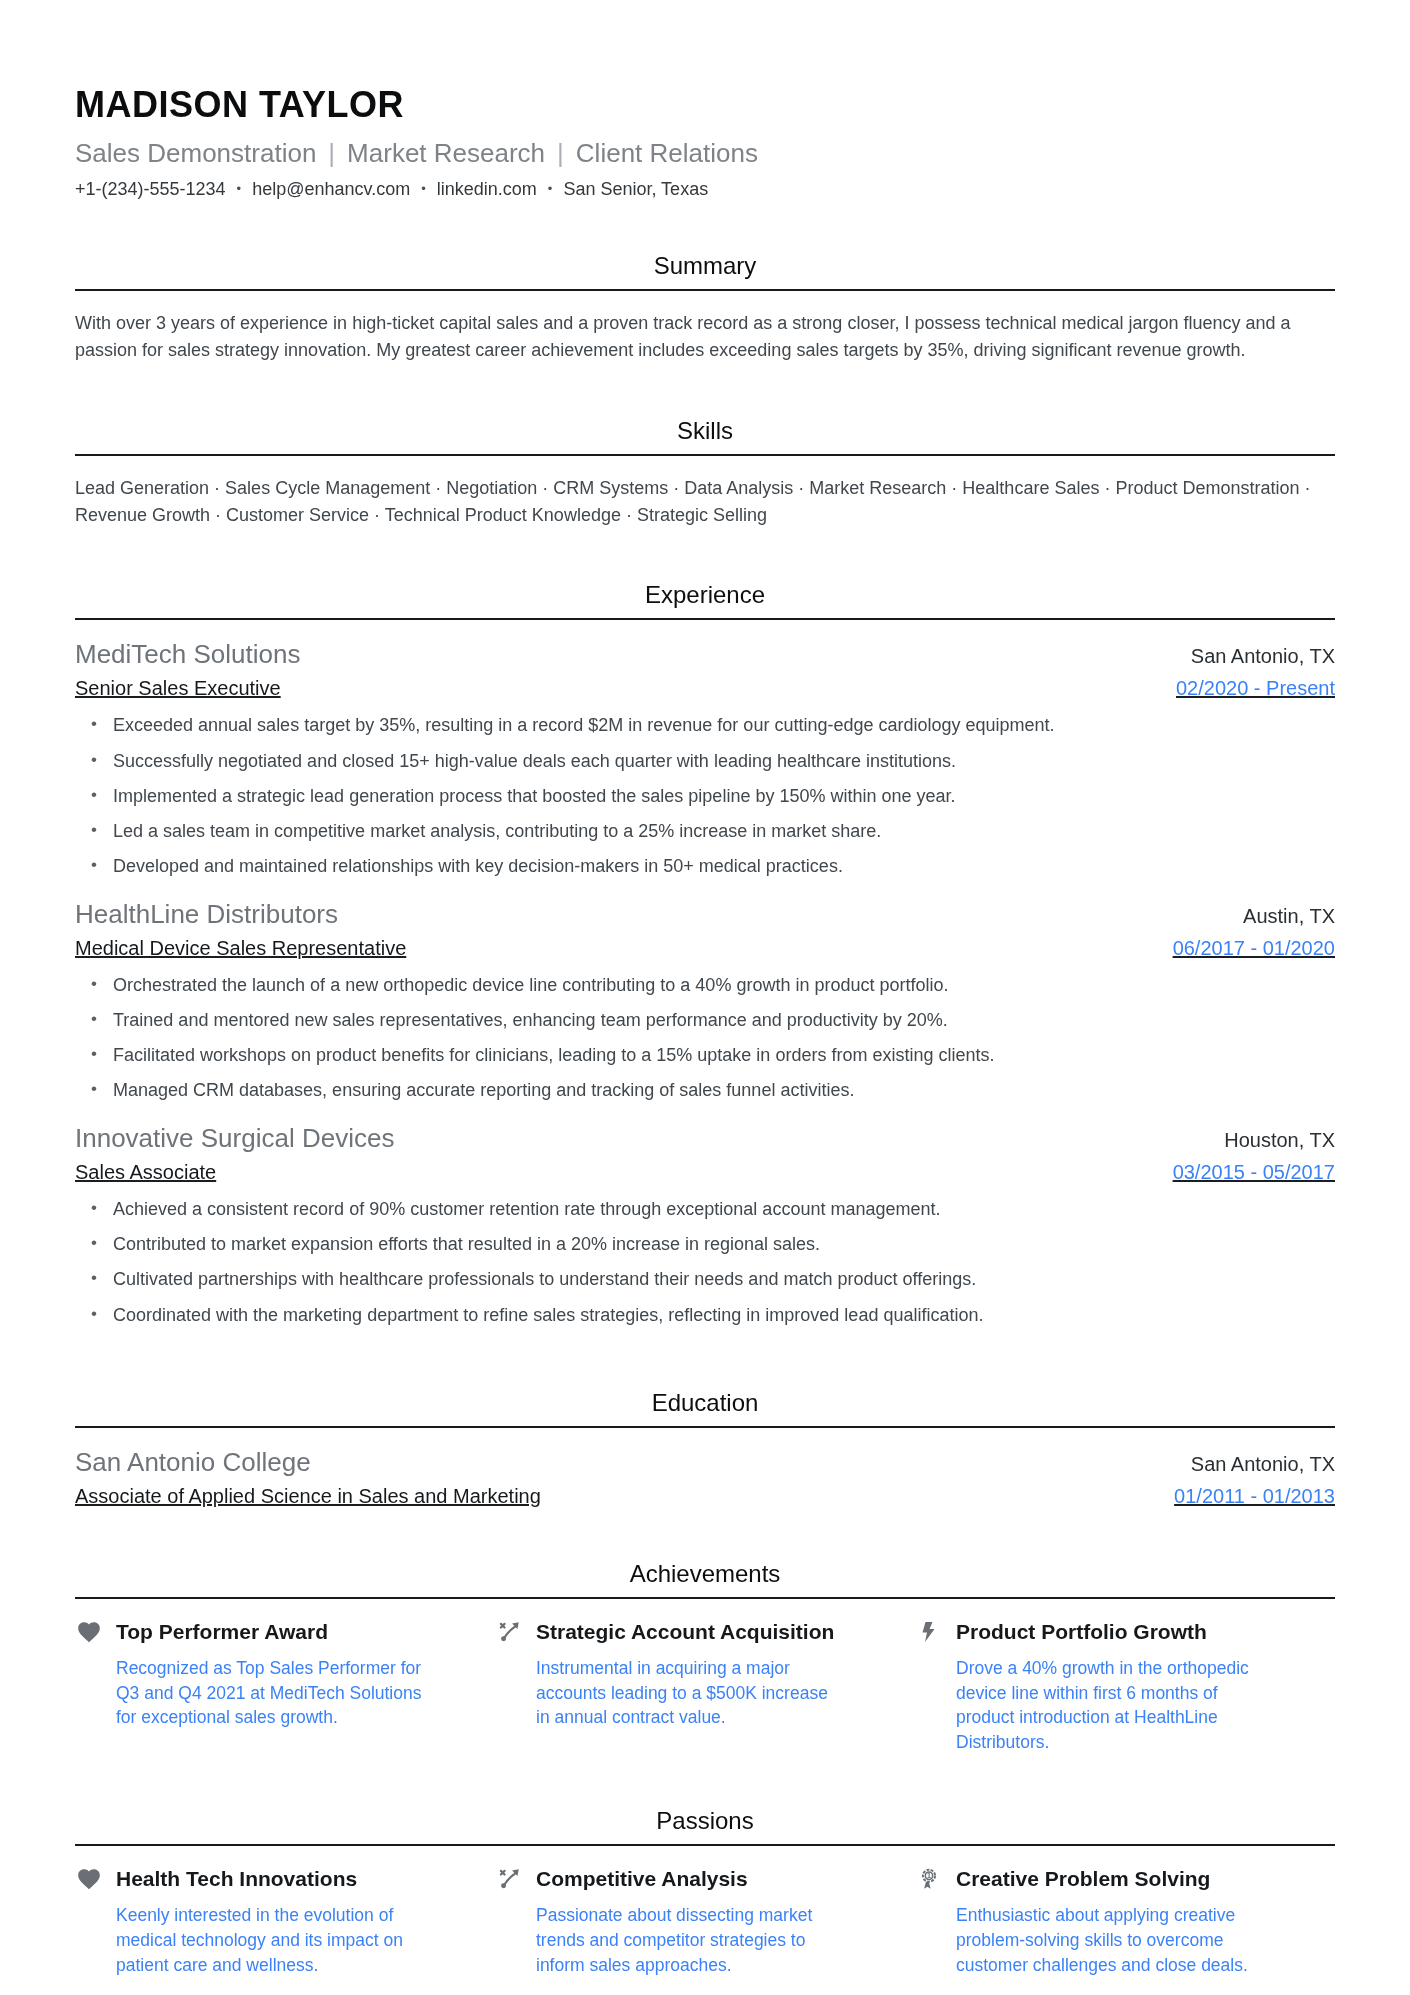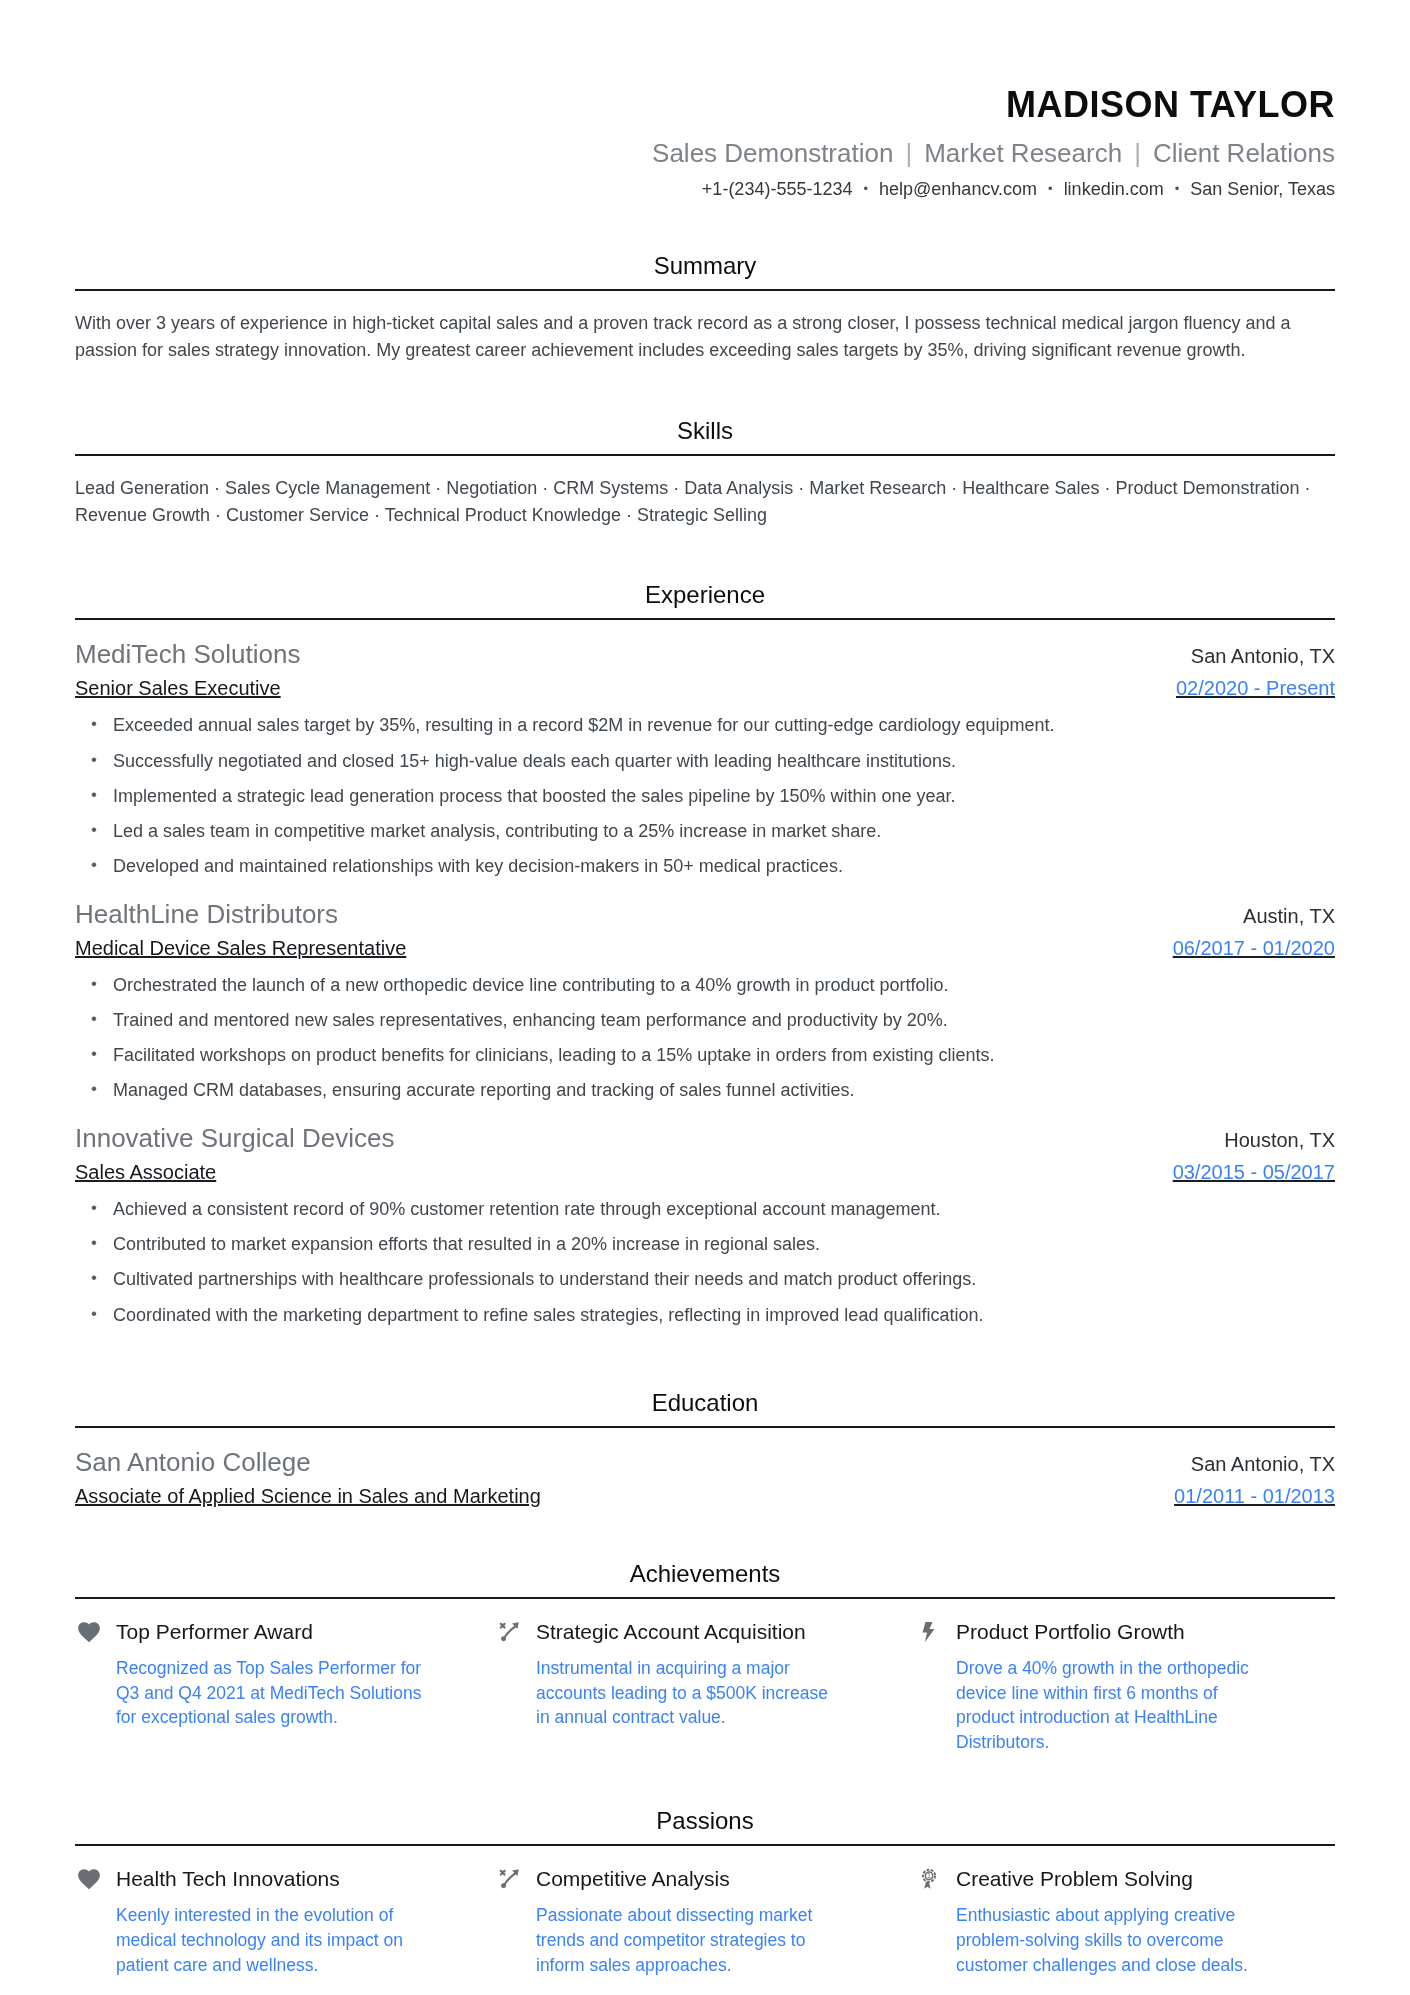--- a/index.html
+++ b/index.html
@@ -4,21 +4,21 @@
 <style>
   * { margin: 0; padding: 0; box-sizing: border-box; }
   html, body { background: #ffffff; }
   body { font-family: "Liberation Sans", sans-serif; color: #1a1e22; }
   .page {
     width: 1410px; min-height: 1995px; margin: 0 auto; background: #fff;
     padding: 84px 75px 58px 75px;
     display: flex; flex-direction: column;
   }
   
-  .hdr { text-align: right; }
+  .hdr { text-align: left; }
   .hdr h1 { font-size: 36px; font-weight: bold; letter-spacing: 0.5px; color: #0b0d0f; }
   .hdr .subtitle { margin-top: 12px; font-size: 26px; color: #7d8388; font-weight: 400; }
   .hdr .subtitle .pipe { color: #aab0b5; padding: 0 12px; font-weight: 300; }
   .hdr .contact { margin-top: 10px; font-size: 18px; color: #33383d; }
   .hdr .contact .dot { font-size: 13px; color: #4a5055; padding: 0 11px; vertical-align: 2px; }
   
   .section { margin-top: 52px; }
   .section > h2 {
     text-align: center; font-size: 24px; font-weight: 400; color: #0c0e10;
     margin-bottom: 9px;
@@ -38,21 +38,21 @@
   ul.bullets li {
     position: relative; padding-left: 38px; font-size: 18px; color: #40474d;
     line-height: 1.45; margin-bottom: 9px;
   }
   ul.bullets li::before {
     content: "•"; position: absolute; left: 16px; top: 0; color: #5a6066; font-size: 17px;
   }
   
   .grid3 { display: grid; grid-template-columns: 1fr 1fr 1fr; column-gap: 0; }
   .card { padding-right: 70px; }
-  .card-head { display: flex; align-items: center; gap: 13px; }
+  .card-head { display: flex; align-items: center; gap: 13px; font-weight: bold; }
   .card-head .icn { width: 28px; height: 28px; flex: 0 0 28px; display: flex; align-items: center; justify-content: center; }
   .card-title { font-size: 21px; color: #16191c; }
   .card-text { margin-top: 10px; margin-left: 41px; font-size: 17.5px; line-height: 1.42; color: #3b82f6; max-width: 345px; }
 </style>
 </head>
 <body>
 
 <div class="page">
 
   <div class="hdr">

